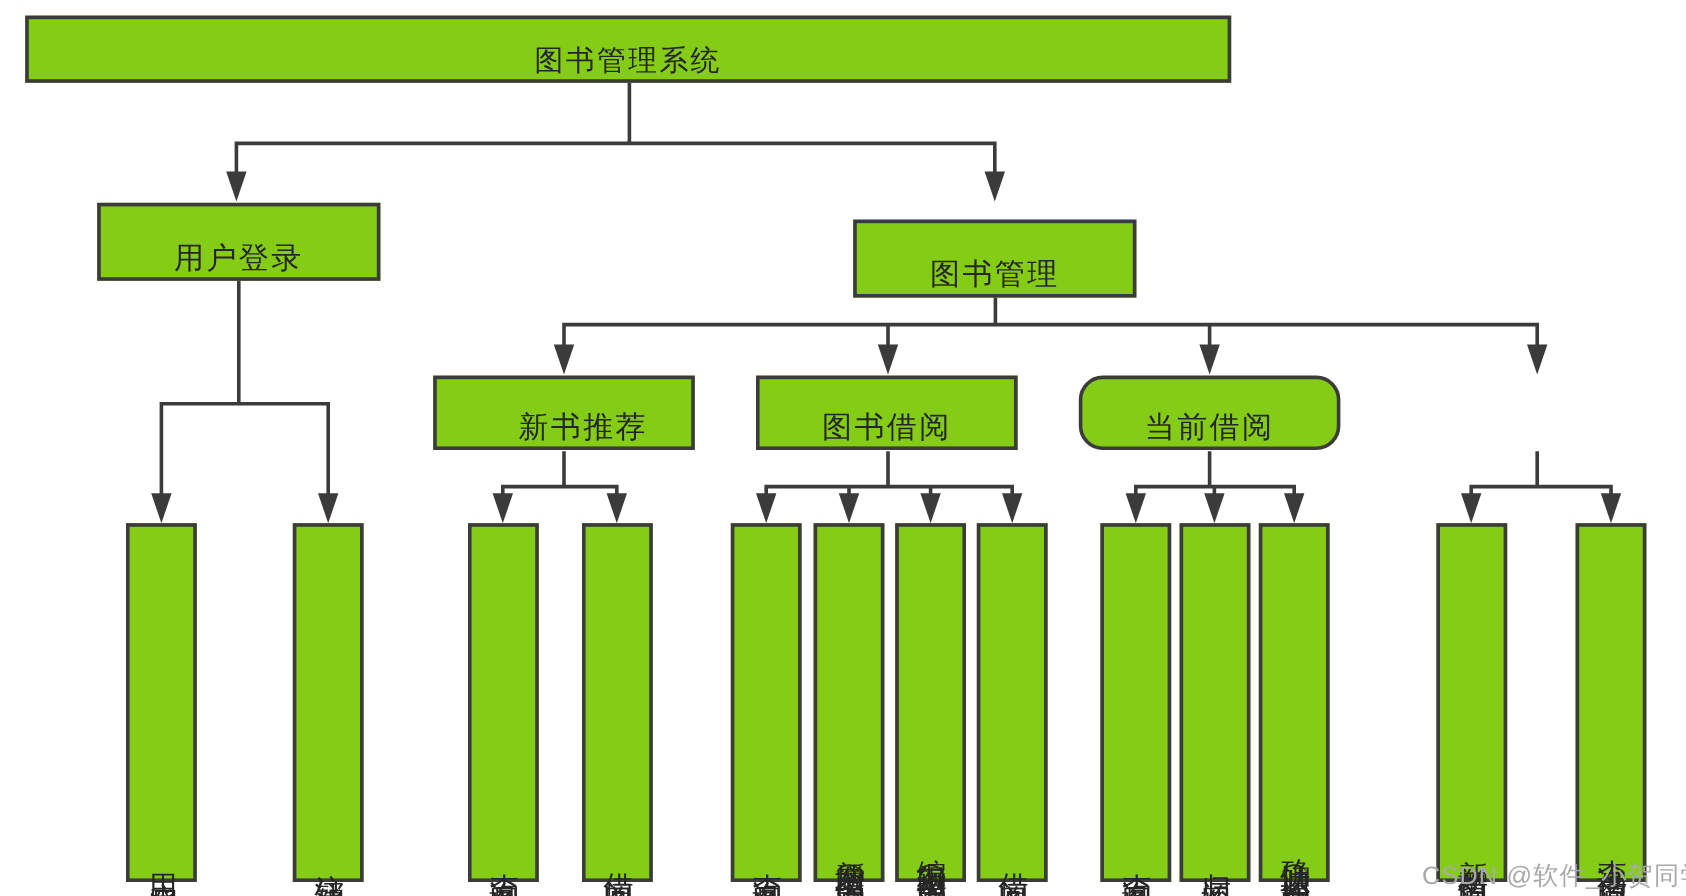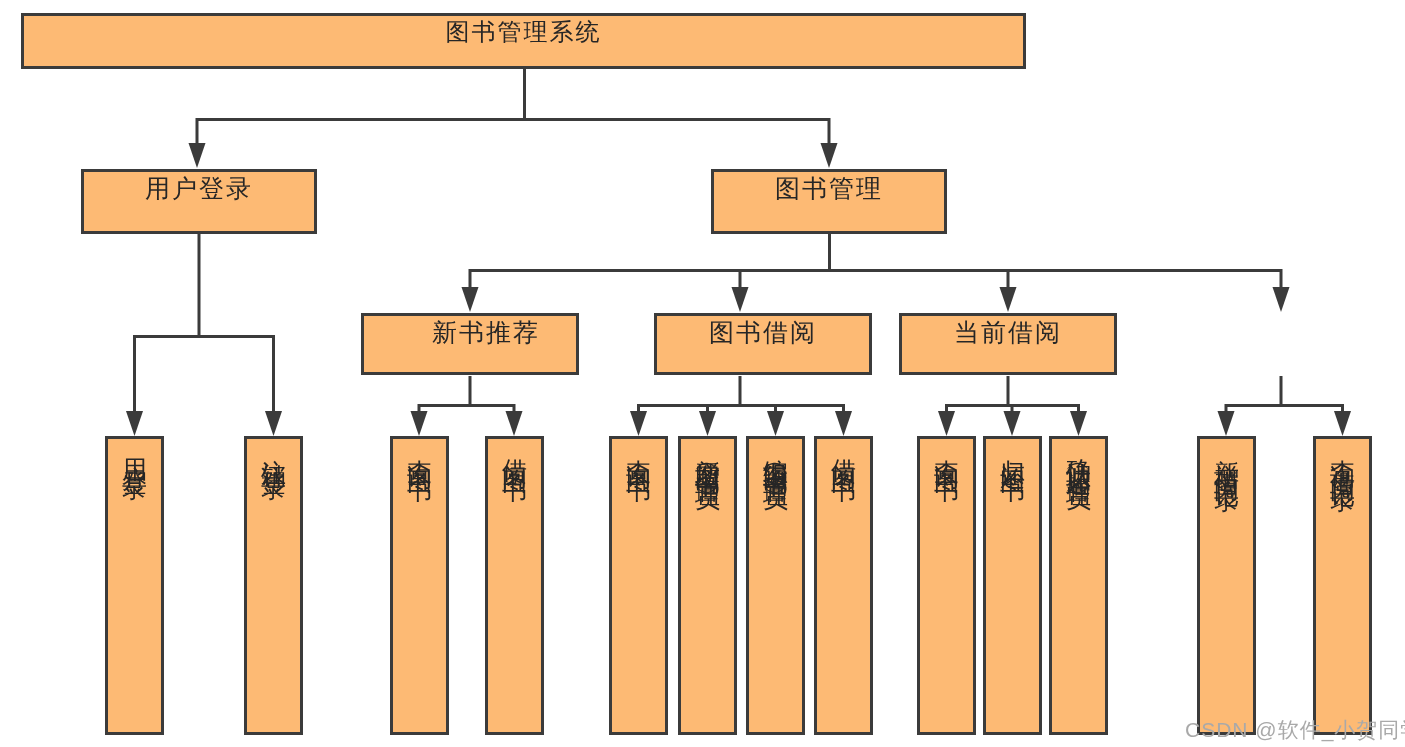--- a/index.html
+++ b/index.html
@@ -9,22 +9,22 @@
     background:#ffffff;
     font-family:"Liberation Sans", sans-serif;
     color:#262626;
     overflow:hidden;
   }
   #connectors{position:absolute;left:0;top:0;pointer-events:none;}
   .box{
     position:absolute;
     box-sizing:border-box;
     border:3px solid #3b3b3b;
-    background:#fdba74;
-    display:flex;align-items:flex-start;justify-content:center;
+    background:#84cc16;
+    display:flex;align-items:flex-end;justify-content:center;
     text-align:center;
   }
   .root{left:21px;top:13px;width:1005px;height:56px;font-size:24px;letter-spacing:2px;}
   .lvl2{top:169px;width:236px;height:65px;font-size:25px;letter-spacing:2px;}
   .lvl3{top:313px;width:218px;height:62px;font-size:25px;letter-spacing:2px;}
   .leaf{top:436px;width:59px;height:299px;font-size:25px;}
   .leaf span{
     writing-mode:vertical-rl;
     text-orientation:mixed;
     letter-spacing:6px;
@@ -74,31 +74,31 @@
       </g>
   </svg>
 
   <div class="box root">
     <span>图书管理系统</span>
   </div>
 
   <div class="box lvl2" style="left:81px;">
     <span>用户登录</span>
   </div>
-  <div class="box lvl2" style="left:711px;">
+  <div class="box lvl2" style="left:711px;margin-top:14px;">
     <span>图书管理</span>
   </div>
 
   <div class="box lvl3" style="left:361px;padding-left:32px;">
     <span>新书推荐</span>
   </div>
-  <div class="box lvl3" style="left:654px;">
+  <div class="box lvl3" style="left:630px;">
     <span>图书借阅</span>
   </div>
-  <div class="box lvl3" style="left:899px;">
+  <div class="box lvl3" style="left:899px;border-radius:20px;">
     <span>当前借阅</span>
   </div>
 
   <div class="box leaf" style="left:105px;">
     <span>用户登录</span>
   </div>
   <div class="box leaf" style="left:244px;">
     <span>注销登录</span>
   </div>
 

